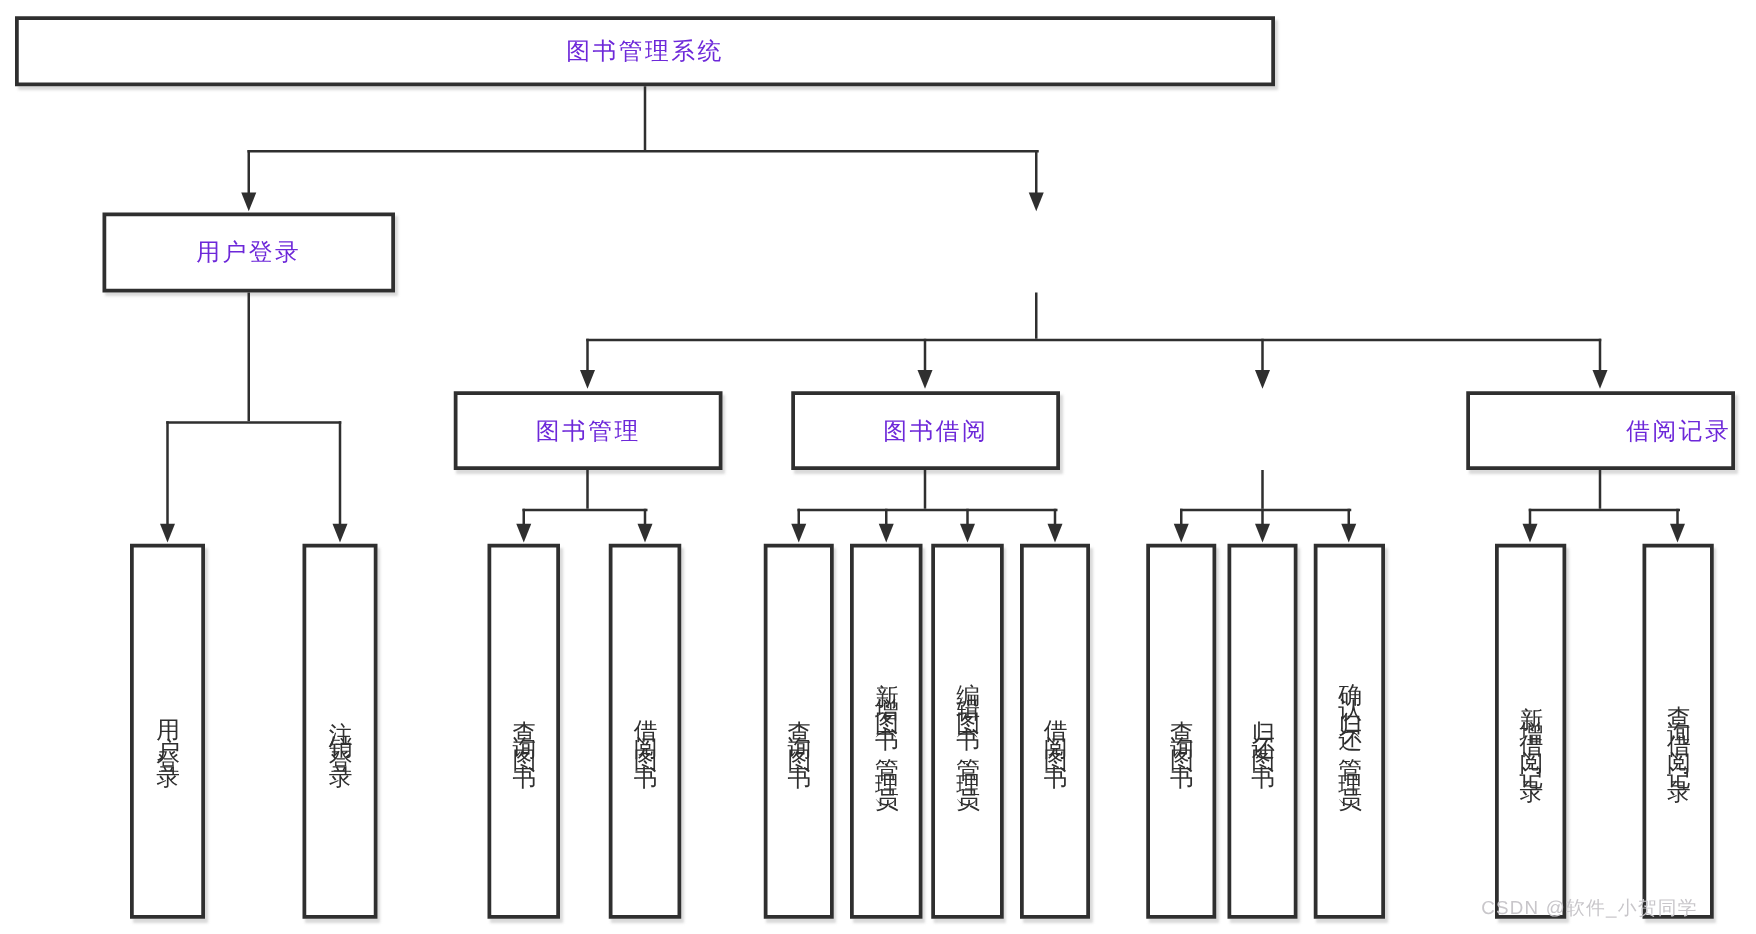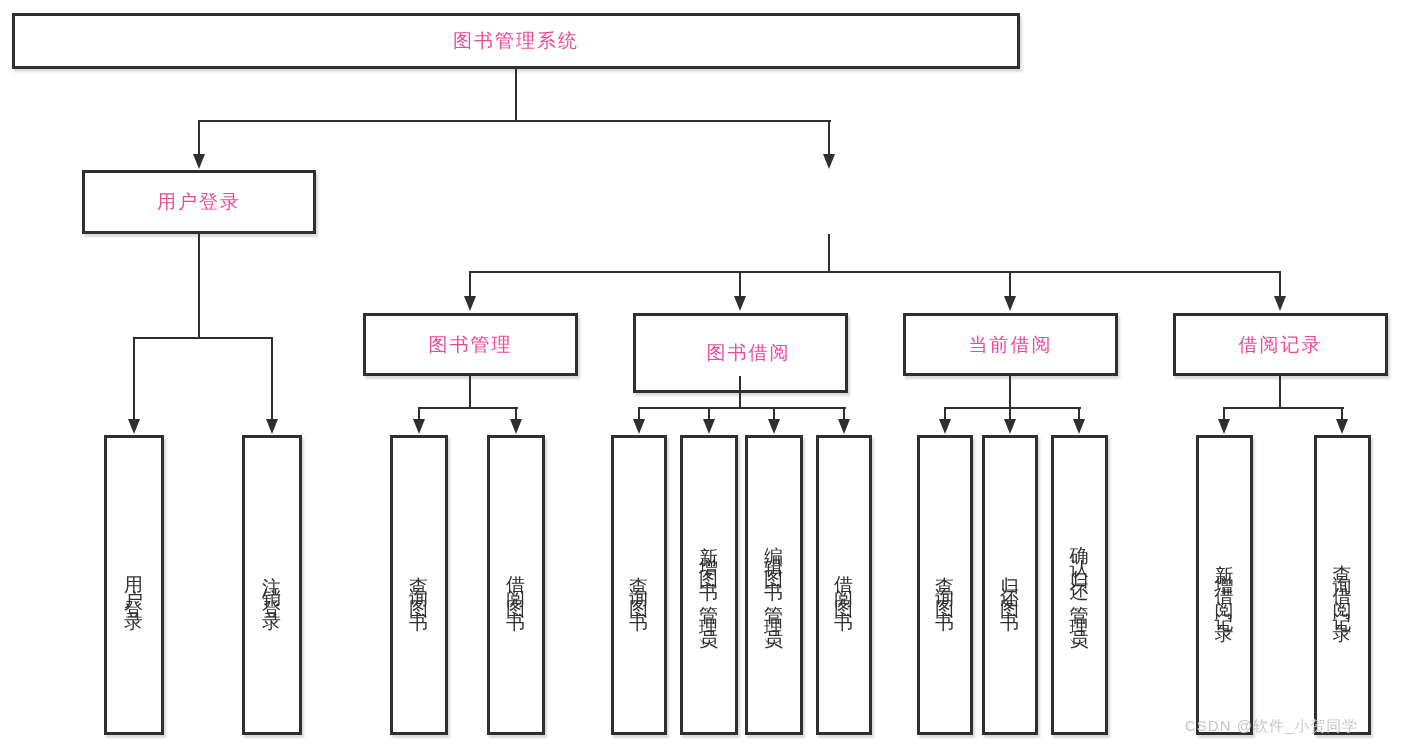--- a/index.html
+++ b/index.html
@@ -7,21 +7,21 @@
     width:1405px;height:747px;position:relative;background:#ffffff;
     font-family:"Liberation Sans", sans-serif;overflow:hidden;
   }
   .canvas{position:absolute;left:0;top:0;width:1405px;height:747px;}
   .node{
     position:absolute;background:#ffffff;border:3px solid #2f2f2f;
     box-sizing:border-box;display:flex;align-items:center;justify-content:center;
     box-shadow:2px 3px 2px rgba(150,150,150,0.35);
   }
   .node .hlabel{
-    font-size:19px;color:#ec4899;letter-spacing:2px;white-space:nowrap;
+    font-size:19px;color:#6d28d9;letter-spacing:2px;white-space:nowrap;
   }
   .leaf{border-width:3px;}
   .leaf .vtext{
     writing-mode:vertical-rl;text-orientation:mixed;
     font-size:19px;color:#2f2f2f;letter-spacing:12px;line-height:1;
   }
   .hline{position:absolute;height:2px;background:#2f2f2f;}
   .vline{position:absolute;width:2px;background:#2f2f2f;}
   .ah{
     position:absolute;width:0;height:0;
@@ -67,27 +67,24 @@
   <div class="vline" style="left:739px;top:271px;height:27px;"></div>
   <div class="ah" style="left:734px;top:296px;"></div>
   <div class="vline" style="left:1009px;top:271px;height:27px;"></div>
   <div class="ah" style="left:1004px;top:296px;"></div>
   <div class="vline" style="left:1279px;top:271px;height:27px;"></div>
   <div class="ah" style="left:1274px;top:296px;"></div>
 
   <div class="node" style="left:363px;top:313px;width:215px;height:63px;">
     <span class="hlabel">图书管理</span>
   </div>
-  <div class="node" style="left:633px;top:313px;width:215px;height:80px;padding-left:16px;">
+  <div class="node" style="left:633px;top:313px;width:215px;height:63px;padding-left:16px;">
     <span class="hlabel">图书借阅</span>
   </div>
-  <div class="node" style="left:903px;top:313px;width:215px;height:63px;">
-    <span class="hlabel">当前借阅</span>
-  </div>
-  <div class="node" style="left:1173px;top:313px;width:215px;height:63px;">
+  <div class="node" style="left:1173px;top:313px;width:215px;height:63px;justify-content:flex-end;">
     <span class="hlabel">借阅记录</span>
   </div>
 
   <div class="vline" style="left:469px;top:376px;height:31px;"></div>
   <div class="hline" style="left:418px;top:407px;width:100px;"></div>
   <div class="vline" style="left:418px;top:407px;height:14px;"></div>
   <div class="ah" style="left:413px;top:419px;"></div>
   <div class="vline" style="left:515px;top:407px;height:14px;"></div>
   <div class="ah" style="left:510px;top:419px;"></div>
 

